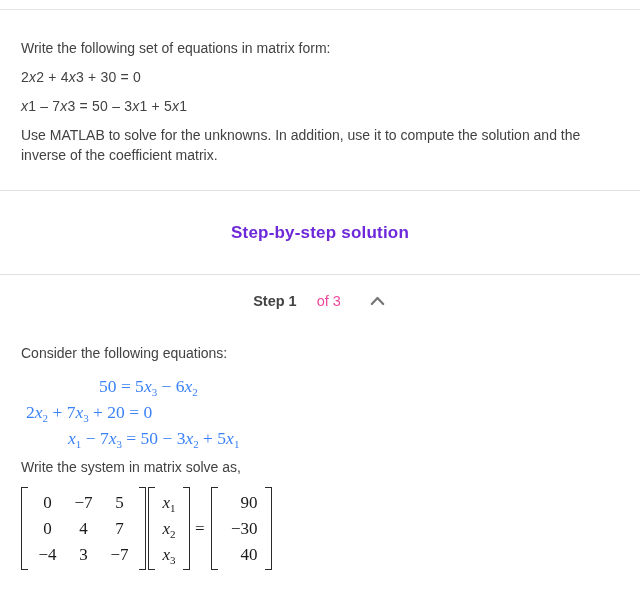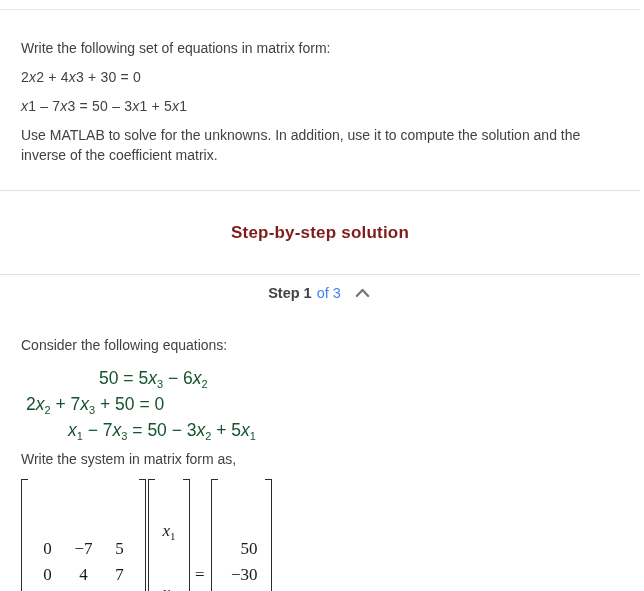--- a/index.html
+++ b/index.html
@@ -38,35 +38,35 @@
   .sol-header {
     height: 83px;
     display: flex;
     align-items: center;
     justify-content: center;
   }
   .sol-header h2 {
     margin: 16px;
     font-size: 17px;
     font-weight: bold;
-    color: #7f1d1d;
+    color: #6d28d9;
     letter-spacing: 0.2px;
   }
 
   
   .step-header {
-    margin-top: 10px;
+    margin-top: 18px;
     display: flex;
     align-items: center;
     justify-content: center;
     font-size: 14.5px;
-    gap: 5px;
+    gap: 20px;
   }
   .step-label { font-weight: bold; color: #424242; }
-  .step-of { color: #3b82f6; }
+  .step-of { color: #ec4899; }
   .chev-btn {
     background: none;
     border: none;
     padding: 2px;
     margin-left: 7px;
     cursor: pointer;
     display: inline-flex;
     align-items: center;
   }
 
@@ -74,23 +74,23 @@
   .step-body {
     padding: 0 23px 0 21px;
   }
   .step-intro {
     margin: 34px 0 10px 0;
     font-size: 14px;
     line-height: 20px;
   }
   .math-block {
     margin-top: 8px;
-    font-family: Liberation Sans, sans-serif;
+    font-family: Liberation Serif, serif;
     font-size: 17.5px;
-    color: #14532d;
+    color: #3b82f6;
   }
   .mline { line-height: 26px; white-space: nowrap; }
   .ml1 { margin-left: 78px; }
   .ml2 { margin-left: 5px; }
   .ml3 { margin-left: 47px; }
   .sub {
     font-size: 11px;
     vertical-align: -4px;
     line-height: 0;
   }
@@ -123,21 +123,21 @@
     row-gap: 5px;
     line-height: 21px;
   }
   .cols3 {
     grid-template-columns: repeat(3, auto);
     column-gap: 13px;
     padding: 5px 8px;
   }
   .cols3 .cell { min-width: 23px; text-align: center; }
   .colsv { padding: 5px 6px; }
-  .colsv .cell { min-width: 16px; text-align: center; margin-top: 36px; }
+  .colsv .cell { min-width: 16px; text-align: center; }
   .colsc { padding: 5px 7px; }
   .colsc .cell { min-width: 33px; text-align: right; }
   .meq {
     align-self: center;
     margin: 0 6px 0 5px;
   }
   .gap2 { margin-left: 2px; }
 </style>
 </head>
 <body>
@@ -169,25 +169,25 @@
         <polyline points="1.8,8 7.5,2 13.2,8" fill="none" stroke="#757575" stroke-width="2.2" stroke-linecap="round" stroke-linejoin="round"></polyline>
       </svg>
     </button>
   </div>
 
   <section class="step-body">
     <p class="step-intro">Consider the following equations:</p>
 
     <div class="math-block">
       <div class="mline ml1"><span>50 = 5</span><span class="it">x</span><span class="sub">3</span><span> − 6</span><span class="it">x</span><span class="sub">2</span></div>
-      <div class="mline ml2"><span>2</span><span class="it">x</span><span class="sub">2</span><span> + 7</span><span class="it">x</span><span class="sub">3</span><span> + 50 = 0</span></div>
+      <div class="mline ml2"><span>2</span><span class="it">x</span><span class="sub">2</span><span> + 7</span><span class="it">x</span><span class="sub">3</span><span> + 20 = 0</span></div>
       <div class="mline ml3"><span class="it">x</span><span class="sub">1</span><span> − 7</span><span class="it">x</span><span class="sub">3</span><span> = 50 − 3</span><span class="it">x</span><span class="sub">2</span><span> + 5</span><span class="it">x</span><span class="sub">1</span></div>
     </div>
 
-    <p class="matrix-intro">Write the system in matrix form as,</p>
+    <p class="matrix-intro">Write the system in matrix solve as,</p>
 
     <div class="mtx-eq">
       <span class="mtx">
         <span class="br brl"></span>
         <span class="grid cols3">
             <span class="cell">0</span>
             <span class="cell">−7</span>
             <span class="cell">5</span>
             <span class="cell">0</span>
             <span class="cell">4</span>
@@ -204,21 +204,21 @@
             <span class="cell"><span class="it">x</span><span class="sub">1</span></span>
             <span class="cell"><span class="it">x</span><span class="sub">2</span></span>
             <span class="cell"><span class="it">x</span><span class="sub">3</span></span>
           </span>
         <span class="br brr"></span>
       </span>
       <span class="meq">=</span>
       <span class="mtx">
         <span class="br brl"></span>
         <span class="grid colsc">
-            <span class="cell">50</span>
+            <span class="cell">90</span>
             <span class="cell">−30</span>
             <span class="cell">40</span>
           </span>
         <span class="br brr"></span>
       </span>
     </div>
   </section>
 
 </div>
 

